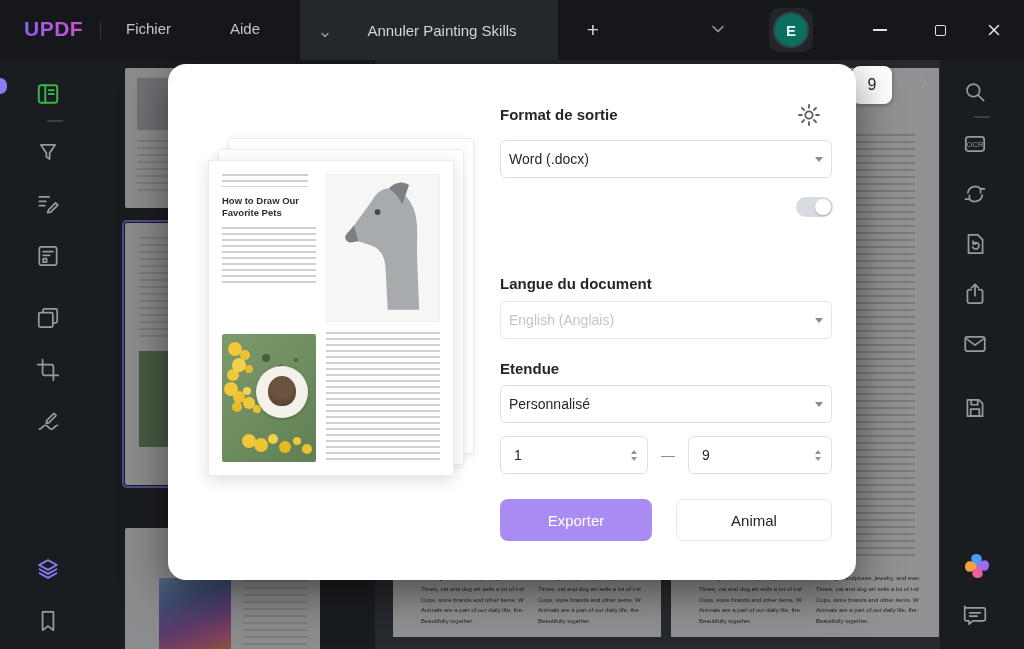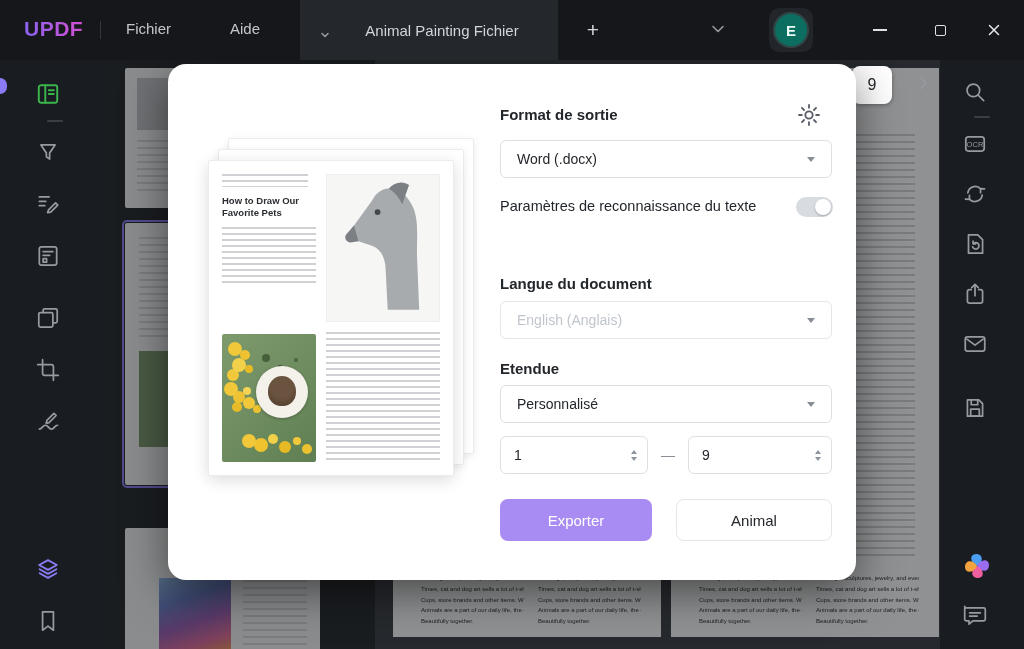--- a/index.html
+++ b/index.html
@@ -73,21 +73,21 @@
   #dialog{position:absolute;left:168px;top:64px;width:688px;height:516px;background:#ffffff;border-radius:18px;
           box-shadow:0 12px 44px rgba(0,0,0,.5);z-index:25}
   .gear{position:absolute;left:628px;top:38px;width:26px;height:26px}
   .dlabel{position:absolute;left:332px;font-size:15px;font-weight:700;color:#23272c}
   #lbl-format{top:42px}
   #lbl-ocr{top:134px;font-size:14.5px;font-weight:400;width:280px}
   #lbl-lang{top:211px}
   #lbl-range{top:296px}
   .hint{position:absolute;left:332px;top:160px;width:306px;font-size:13px;line-height:1.45;color:#bcc1c8}
   .select{position:absolute;left:332px;width:332px;height:38px;border:1px solid #dcdfe4;border-radius:6px;
-          display:flex;align-items:center;padding:0 16px;font-size:14px;color:#23272c;background:#fff}
+          display:flex;align-items:center;padding:0 8px;font-size:14px;color:#23272c;background:#fff}
   #sel-format{top:76px}
   #sel-lang{top:237px;color:#c0c5cc;border-color:#e4e7eb}
   #sel-range{top:321px}
   .caret{width:0;height:0;border-left:4.5px solid transparent;border-right:4.5px solid transparent;border-top:5.5px solid #878d95;margin-left:auto}
   .toggle{position:absolute;left:628px;top:133px;width:37px;height:20px;border-radius:10px;background:#d8dbe0}
   .knob{position:absolute;right:2px;top:2px;width:16px;height:16px;border-radius:50%;background:#ffffff;box-shadow:0 1px 2px rgba(0,0,0,.25)}
   .numfield{position:absolute;top:372px;height:38px;border:1px solid #dcdfe4;border-radius:6px;background:#fff;
             display:flex;align-items:center;padding-left:13px;font-size:14px;color:#23272c}
   #num-from{left:332px;width:148px}
   #num-to{left:520px;width:144px}
@@ -212,21 +212,21 @@
   <div class="logo">UPDF</div>
   <div class="menu-sep"></div>
   <div class="menu-item" id="menu-fichier">Fichier</div>
   <div class="menu-item" id="menu-aide">Aide</div>
   <div class="tab">
     <span class="tab-caret">
       <svg width="10" height="8" viewBox="0 0 10 8">
           <path class="ic" d="M2 2.5 5 5.5 8 2.5"></path>
         </svg>
     </span>
-    <span class="tab-title">Animal Painting Fichier</span>
+    <span class="tab-title">Annuler Painting Skills</span>
   </div>
   <div class="newtab">+</div>
   <div class="tb-chev">
     <svg width="16" height="14" viewBox="0 0 16 14">
         <path class="ic" d="M3 4.5 8 9.5 13 4.5"></path>
       </svg>
   </div>
   <div class="avatar-wrap">
     <div class="avatar">E</div>
   </div>
@@ -441,21 +441,20 @@
       <path d="M12 2.8v2.6M12 18.6v2.6M21.2 12h-2.6M5.4 12H2.8M18.5 5.5l-1.9 1.9M7.4 16.6l-1.9 1.9M18.5 18.5l-1.9-1.9M7.4 7.4 5.5 5.5"></path>
     </g>
       </svg>
   </div>
 
   <div class="select" id="sel-format">
     <span>Word (.docx)</span>
     <span class="caret"></span>
   </div>
 
-  <div class="dlabel" id="lbl-ocr">Paramètres de reconnaissance du texte</div>
   <div class="toggle">
       <div class="knob"></div>
     </div>
 
   <div class="dlabel" id="lbl-lang">Langue du document</div>
   <div class="select" id="sel-lang">
     <span>English (Anglais)</span>
     <span class="caret"></span>
   </div>
 

